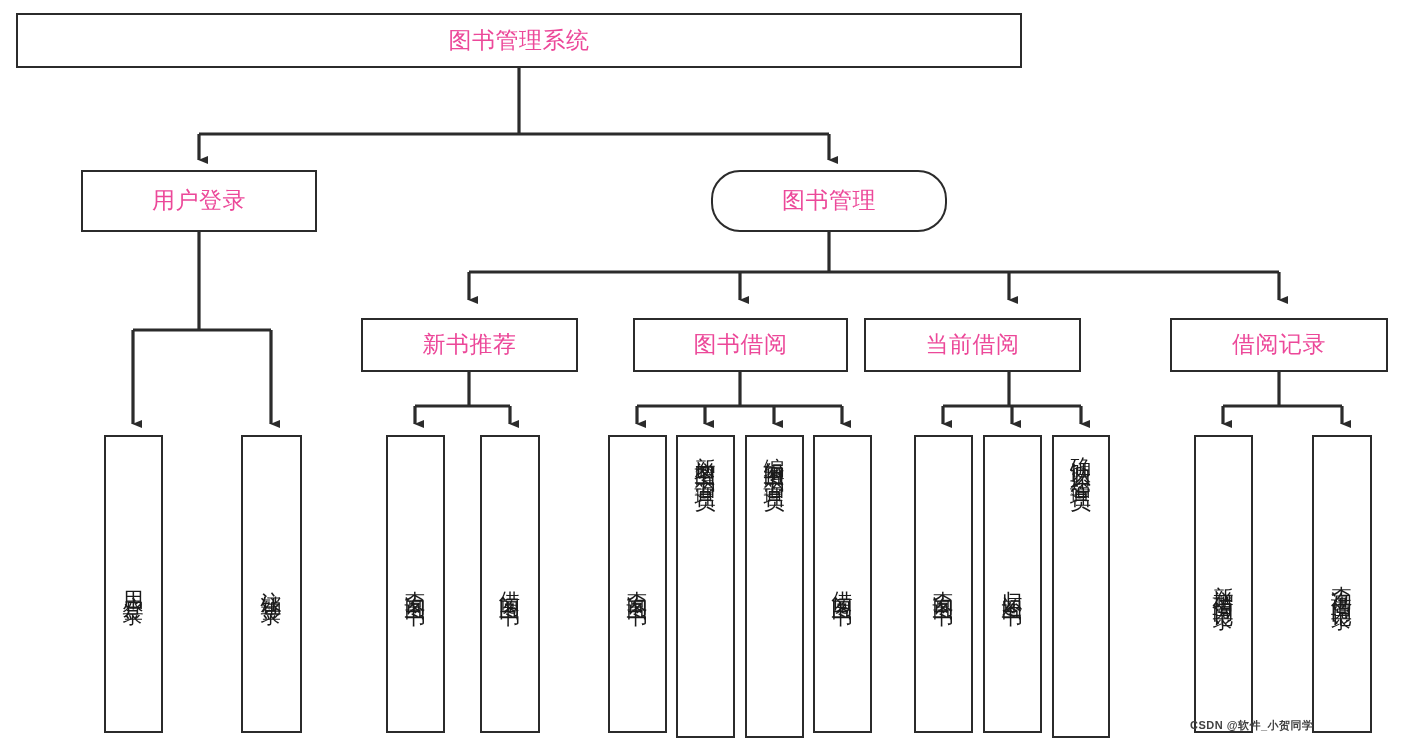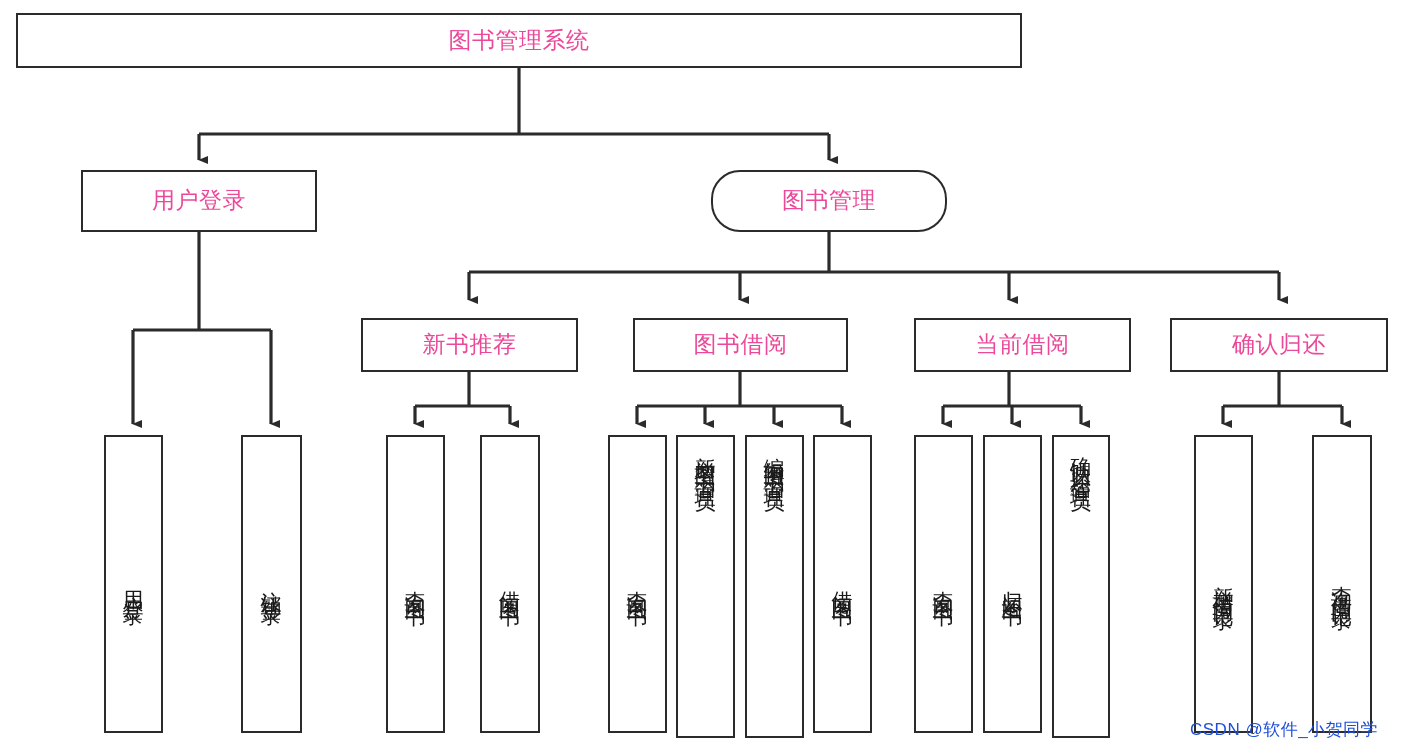--- a/index.html
+++ b/index.html
@@ -47,24 +47,25 @@
     font-size: 21px;
     color: #1a1a1a;
     writing-mode: vertical-rl;
     text-orientation: upright;
     letter-spacing: 5px;
     line-height: 1;
     white-space: nowrap;
   }
   .watermark {
     position: absolute;
-    font-size: 17px;
-    color: #1d4ed8;
+    font-size: 11px;
+    color: #404040;
     white-space: nowrap;
     letter-spacing: 0.5px;
+    font-weight: bold;
   }
 </style>
 </head>
 <body>
 
 <div id="diagram-root">
 
   <svg class="diagram-canvas" viewBox="0 0 1405 747">
     <defs>
       <marker id="arrowhead" markerWidth="9" markerHeight="10" refX="4" refY="9.2" orient="auto" markerUnits="userSpaceOnUse">
@@ -126,25 +127,25 @@
   <div class="node-box" style="left:711px; top:170px; width:236px; height:62px;border-radius:29px;">
     <span class="node-label-h">图书管理</span>
   </div>
 
   <div class="node-box" style="left:633px; top:318px; width:215px; height:54px;">
     <span class="node-label-h">图书借阅</span>
   </div>
   <div class="node-box" style="left:361px; top:318px; width:217px; height:54px;">
     <span class="node-label-h">新书推荐</span>
   </div>
-  <div class="node-box" style="left:914px; top:318px; width:217px; height:54px;">
+  <div class="node-box" style="left:864px; top:318px; width:217px; height:54px;">
     <span class="node-label-h">当前借阅</span>
   </div>
   <div class="node-box" style="left:1170px; top:318px; width:218px; height:54px;">
-    <span class="node-label-h">确认归还</span>
+    <span class="node-label-h">借阅记录</span>
   </div>
 
   <div class="node-box" style="left:104px; top:435px; width:59px; height:298px; align-items:center;">
     <span class="node-label-v">用户登录</span>
   </div>
   <div class="node-box" style="left:241px; top:435px; width:61px; height:298px;">
     <span class="node-label-v">注销登录</span>
   </div>
 
   <div class="node-box" style="left:386px; top:435px; width:59px; height:298px;">

